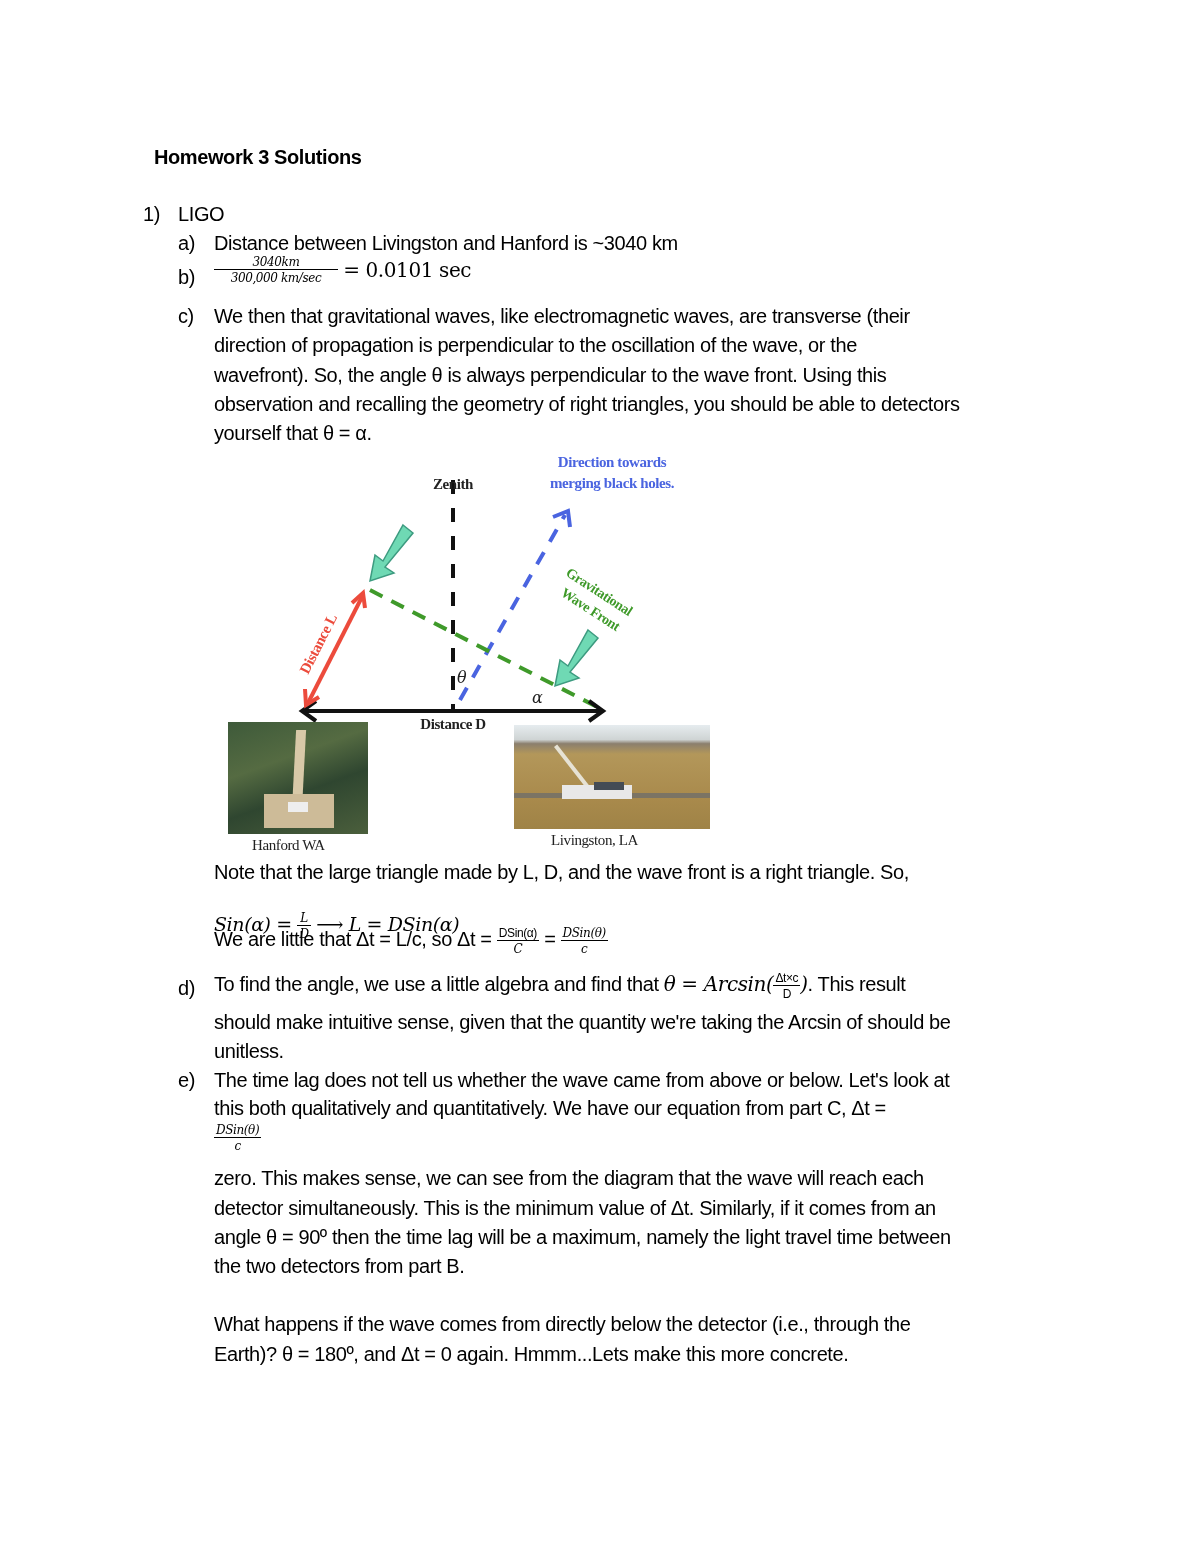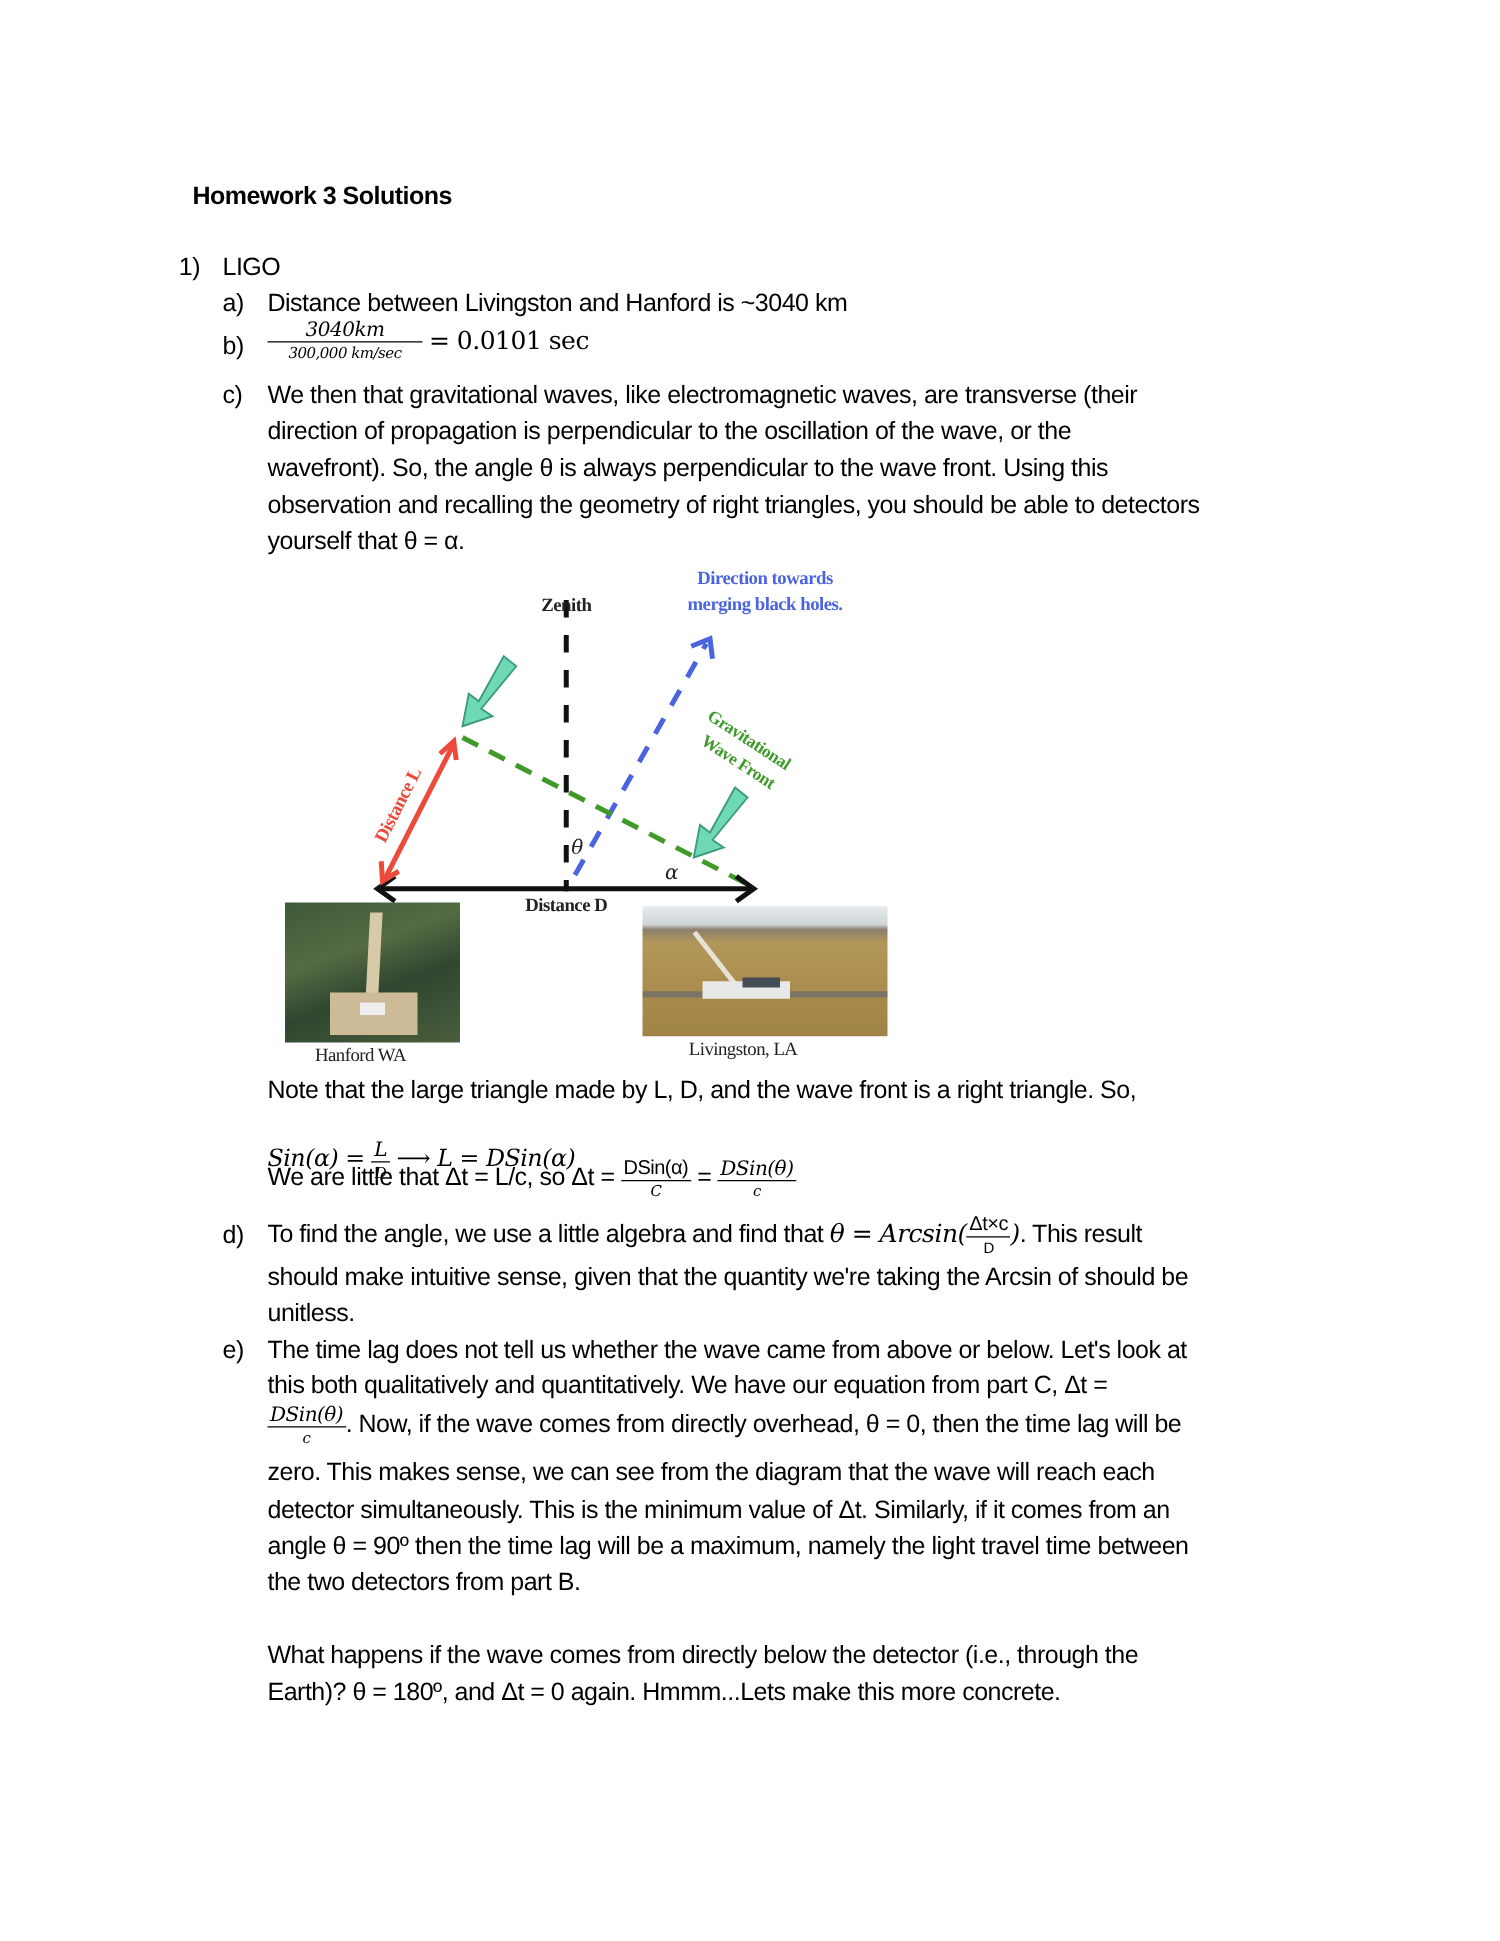--- a/index.html
+++ b/index.html
@@ -2,21 +2,21 @@
 <html><head>
 <meta charset="utf-8">
 <style>
   html, body { margin: 0; padding: 0; background: #ffffff; }
   body { width: 1200px; height: 1553px; position: relative; overflow: hidden;
          font-family: "Liberation Sans", "DejaVu Sans", sans-serif; color: #000; }
   .page-text { font-size: 20px; letter-spacing: -0.4px; }
   .abs { position: absolute; white-space: nowrap; }
   .math { font-family: "DejaVu Serif", "Liberation Serif", serif; font-style: italic; }
   .frac { display: inline-block; vertical-align: middle; text-align: center; line-height: 1; }
-  .frac .num { display: block; font-size: 16px; padding: 0 2px 1px; text-align: center; }
+  .frac .num { display: block; font-size: 12px; padding: 0 2px 1px; text-align: center; }
   .frac .den { display: block; font-size: 12px; border-top: 1.5px solid #000; padding: 2px 2px 0; }
   .line { position: absolute; left: 214px; white-space: nowrap; font-size: 20px; }
   .label-marker { position: absolute; left: 178px; font-size: 20px; }
   .caption { font-family: "Liberation Serif", "DejaVu Serif", serif; font-size: 15px; color: #222; }
   .diagram-label { font-family: "Liberation Serif", "DejaVu Serif", serif; font-weight: bold; }
 </style>
 </head>
 <body>
 
 <div class="page-text">
@@ -123,21 +123,21 @@
   <div class="line" style="top:1011px;">should make intuitive sense, given that the quantity we're taking the Arcsin of should be</div>
   <div class="line" style="top:1040px;">unitless.</div>
 
   <div class="label-marker" style="top:1069px;">e)</div>
   <div class="line" style="top:1069px;text-align:right;">The time lag does not tell us whether the wave came from above or below. Let's look at</div>
   <div class="line" style="top:1097px;">this both qualitatively and quantitatively. We have our equation from part C,  Δt =</div>
   <div class="line" style="top:1124px;">
     <span class="frac math">
       <span class="num">DSin(θ)</span>
       <span class="den">c</span>
-    </span><span>. Now, if the wave comes from directly overhead, θ = 0, then the time lag will be</span>
+    </span>
   </div>
   <div class="line" style="top:1167px;">zero. This makes sense, we can see from the diagram that the wave will reach each</div>
   <div class="line" style="top:1197px;">detector simultaneously. This is the minimum value of Δt. Similarly, if it comes from an</div>
   <div class="line" style="top:1226px;">angle θ = 90º then the time lag will be a maximum, namely the light travel time between</div>
   <div class="line" style="top:1255px;">the two detectors from part B.</div>
 
   <div class="line" style="top:1313px;">What happens if the wave comes from directly below the detector (i.e., through the</div>
   <div class="line" style="top:1343px;">Earth)? θ = 180º, and Δt = 0 again. Hmmm...Lets make this more concrete.</div>
 </div>
 

